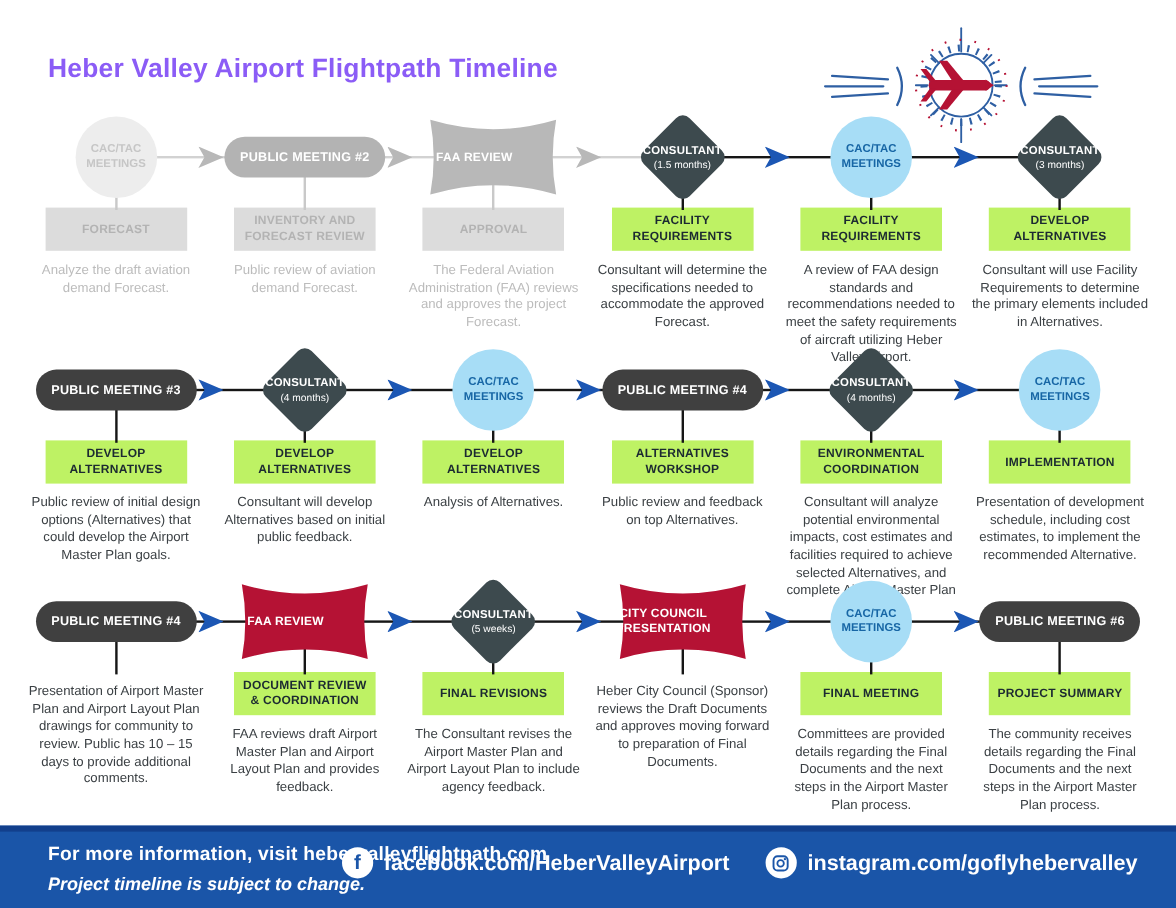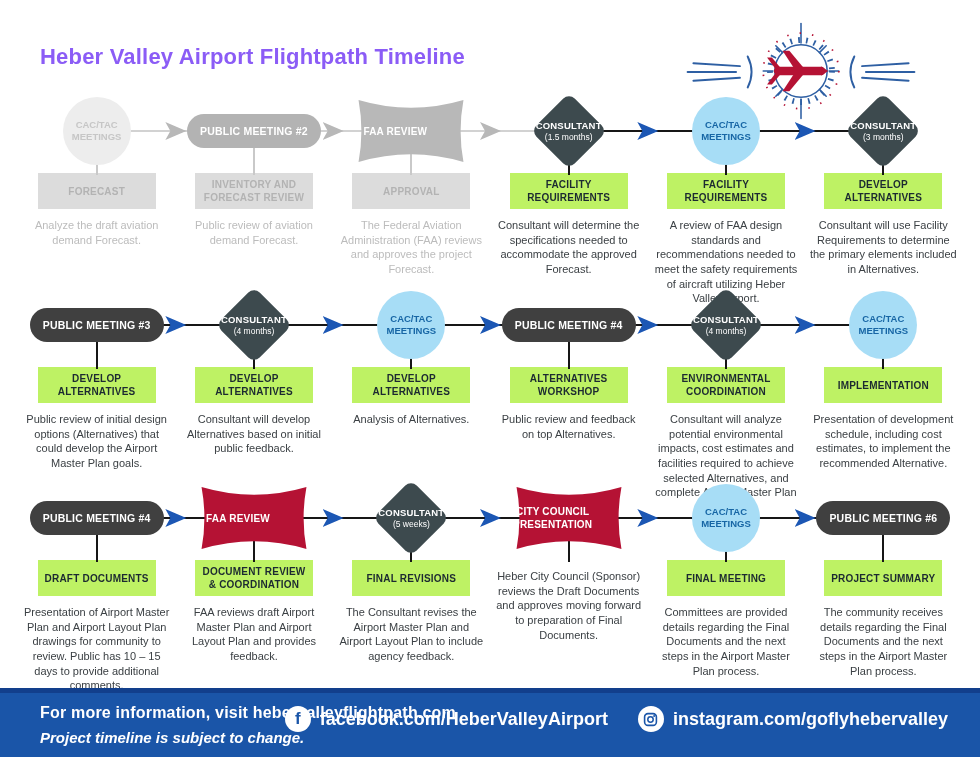--- a/index.html
+++ b/index.html
@@ -317,23 +317,20 @@
       <div class="tl-arrow blue" style="left:66.667%"></div>
       <div class="tl-arrow blue" style="left:83.333%"></div>
       <div class="steps">
         <div class="step">
       <div class="stem"></div>
       <div class="shape-zone">
             <div class="shape pill blue">
               <span>PUBLIC MEETING #4</span>
             </div>
           </div>
-      <div class="label-box">
-        <span>DRAFT DOCUMENTS</span>
-      </div>
       <div class="desc">Presentation of Airport Master Plan and Airport Layout Plan drawings for community to review. Public has 10 – 15 days to provide additional comments.</div>
     </div>
         <div class="step">
       <div class="stem"></div>
       <div class="shape-zone">
             <div class="shape banner red">
             <svg viewBox="0 0 130 72" preserveAspectRatio="none">
                 <path d="M10,4 Q65,20 120,4 Q114,36 120,68 Q65,52 10,68 Q16,36 10,4 Z"></path>
               </svg>
             <div class="banner-text">

